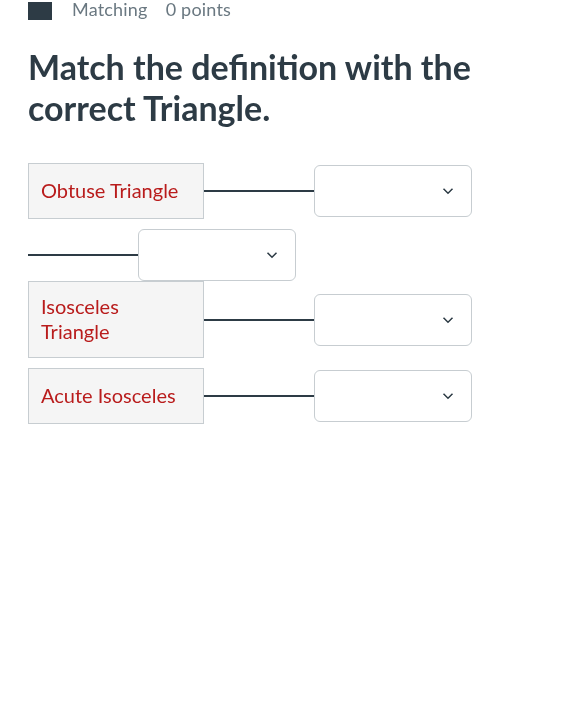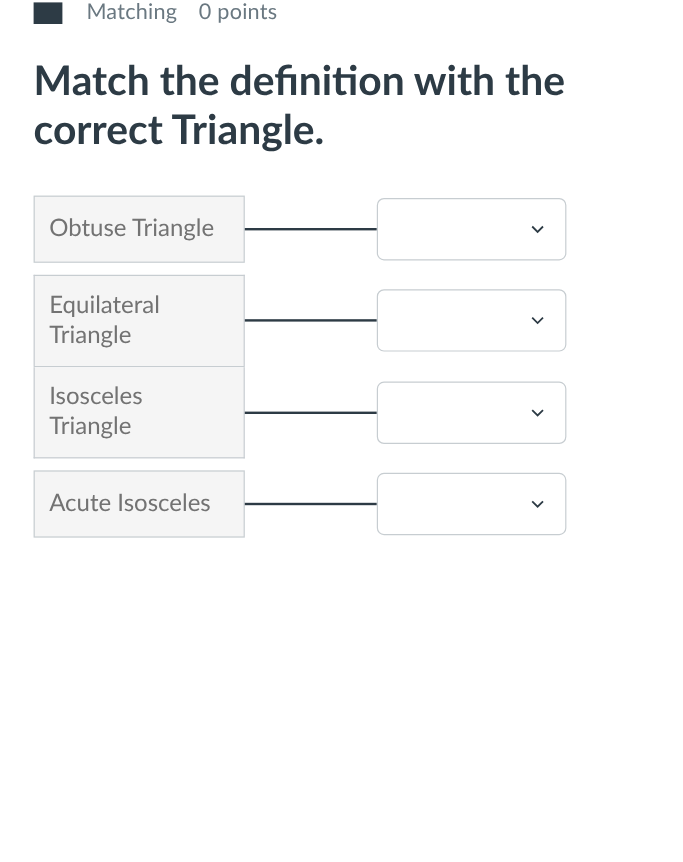--- a/index.html
+++ b/index.html
@@ -50,21 +50,21 @@
   }
   .term-box {
     width: 176px;
     min-height: 56px;
     border: 1px solid #c7cdd1;
     background: #f5f5f5;
     display: flex;
     align-items: center;
     padding: 10px 12px;
     font-size: 20px;
-    color: #737373;
+    color: #b91c1c;
     line-height: 1.25;
   }
   .term-box.two-line {
     min-height: 76px;
   }
   .connector {
     flex: 0 0 auto;
     width: 110px;
     height: 2px;
     background: #2d3b45;
@@ -130,23 +130,20 @@
       <span class="chev">
         <svg width="18" height="18" viewBox="0 0 24 24" fill="none" stroke="#2d3b45" stroke-width="2">
             <polyline points="6 9 12 15 18 9"></polyline>
           </svg>
       </span>
     </div>
   </div>
 
   <div class="group-eq-iso">
     <div class="match-row eq-row">
-      <div class="term-box two-line">
-        <span>Equilateral Triangle</span>
-      </div>
       <div class="connector"></div>
       <div class="answer-select">
         <span class="val"></span>
         <span class="chev">
           <svg width="18" height="18" viewBox="0 0 24 24" fill="none" stroke="#2d3b45" stroke-width="2">
               <polyline points="6 9 12 15 18 9"></polyline>
             </svg>
         </span>
       </div>
     </div>

